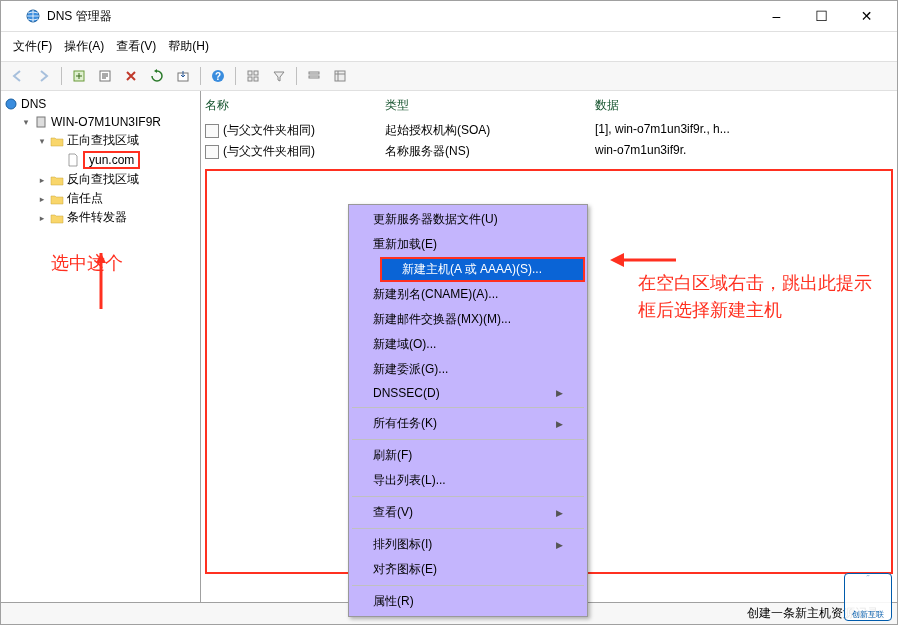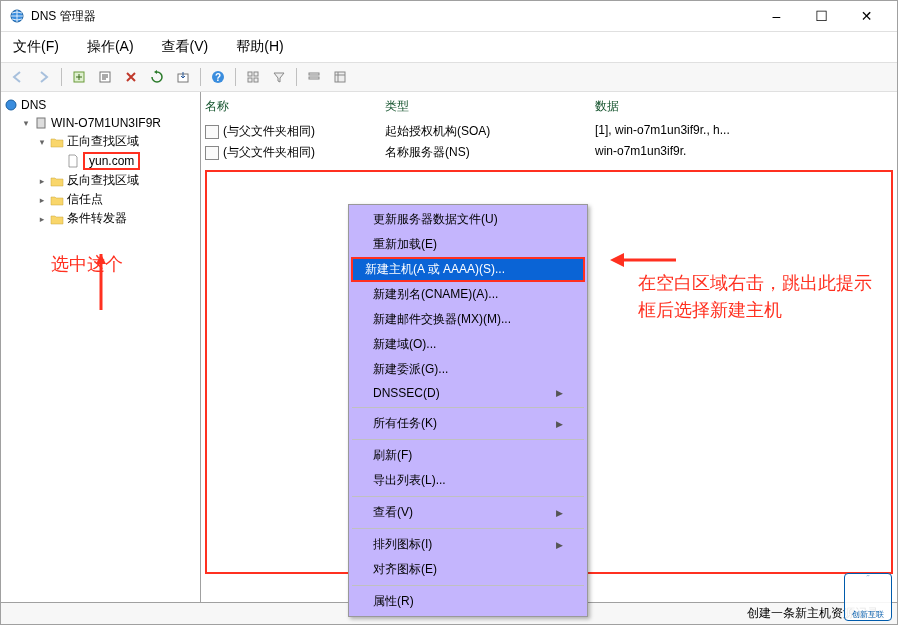--- a/index.html
+++ b/index.html
@@ -1,22 +1,22 @@
 <!DOCTYPE html>
 <html><head>
   <meta charset="utf-8">
   <style>
     * { margin: 0; padding: 0; box-sizing: border-box; font-family: "Microsoft YaHei", "SimSun", sans-serif; }
     body { background: #fff; width: 898px; height: 625px; overflow: hidden; position: relative; }
     .window { display: flex; flex-direction: column; height: 100%; border: 1px solid #a0a0a0; }
-    .titlebar { display: flex; align-items: center; height: 30px; background: #fff; padding: 0 8px; }
+    .titlebar { display: flex; align-items: center; height: 30px; background: #fff; padding: 0 8px; margin-left: 16px; }
     .titlebar .icon { width: 16px; height: 16px; margin-right: 6px; }
     .titlebar .title { flex: 1; font-size: 12px; }
     .titlebar .win-btn { width: 45px; height: 30px; display: flex; align-items: center; justify-content: center; font-size: 14px; }
-    .menubar { display: flex; gap: 20px; padding: 4px 8px; font-size: 14px; border-top: 1px solid #e0e0e0; }
+    .menubar { display: flex; gap: 4px; padding: 4px 8px; font-size: 12px; border-top: 1px solid #e0e0e0; }
     .menubar .menu-item { padding: 2px 4px; }
     .toolbar { display: flex; align-items: center; gap: 4px; padding: 3px 6px; border-top: 1px solid #e0e0e0; border-bottom: 1px solid #e0e0e0; background: #f7f7f7; }
     .toolbar .tb-btn { width: 22px; height: 22px; display: flex; align-items: center; justify-content: center; border: 1px solid transparent; }
     .toolbar .sep { width: 1px; height: 18px; background: #c0c0c0; margin: 0 2px; }
     .content { flex: 1; display: flex; justify-content: flex-end; }
     .tree-pane { width: 200px; border-right: 1px solid #a0a0a0; padding: 4px 2px; font-size: 12px; position: relative; }
     .tree-node { display: flex; align-items: center; padding: 1px 0; }
     .tree-expander { width: 14px; height: 14px; display: inline-flex; align-items: center; justify-content: center; font-size: 9px; color: #666; }
     .tree-icon { width: 16px; height: 16px; display: inline-flex; align-items: center; justify-content: center; margin-right: 2px; }
     .tree-label { white-space: nowrap; }
@@ -29,21 +29,21 @@
     .list-header .col { flex: 1; }
     .list-header .col1 { width: 180px; flex: none; }
     .list-header .col2 { width: 210px; flex: none; }
     .list-row { display: flex; font-size: 12px; padding: 2px 0; }
     .list-row .col { flex: 1; }
     .list-row .col1 { width: 180px; flex: none; display: flex; align-items: center; gap: 4px; }
     .list-row .col2 { width: 210px; flex: none; }
     .row-icon { width: 14px; height: 14px; border: 1px solid #888; background: #fafafa; display: inline-flex; }
     .context-menu { position: absolute; left: 348px; top: 204px; width: 240px; background: #c4b5fd; border: 1px solid #999; box-shadow: 2px 2px 4px rgba(0,0,0,0.3); font-size: 12px; padding: 2px; }
     .ctx-item { padding: 4px 22px; display: flex; align-items: center; justify-content: space-between; }
-    .ctx-item.sel { background: #0a64d6; color: #fff; border: 2px solid #ff3020; padding: 2px 12px; }
+    .ctx-item.sel { background: #0a64d6; color: #fff; border: 2px solid #ff3020; padding: 2px 20px; margin-left: 29px; }
     .ctx-item .arrow { font-size: 9px; color: #555; }
     .ctx-sep { height: 1px; background: #c0c0c0; margin: 3px 1px; }
     .annotation-arrow { position: absolute; left: 610px; top: 245px; color: #ff3020; }
     .annotation-text { position: absolute; left: 638px; top: 270px; color: #ff3020; font-size: 18px; line-height: 1.5; width: 250px; }
     .statusbar { height: 22px; border-top: 1px solid #a0a0a0; padding: 2px 6px; font-size: 12px; background: #f7f7f7; text-align: right; }
     .tree-arrow-svg { position: absolute; left: 94px; top: 162px; pointer-events: none; }
     .watermark { position: absolute; right: 6px; bottom: 4px; width: 48px; height: 48px; border: 1px solid #005bac; border-radius: 4px; display: flex; flex-direction: column; align-items: center; justify-content: center; font-size: 8px; color: #005bac; background: rgba(255,255,255,0.9); gap: 31px; }
     .folder-svg { fill: #f9d66b; stroke: #c9a63b; stroke-width: 0.5; }
     .page-svg { fill: #fff; stroke: #7a7a7a; stroke-width: 0.7; }
   </style>

